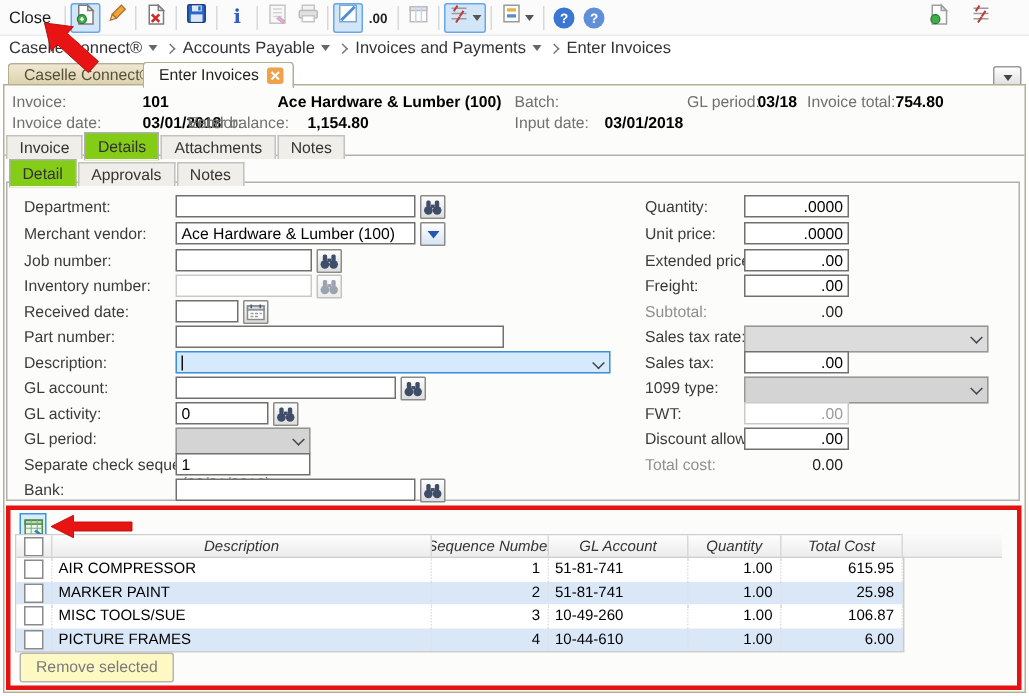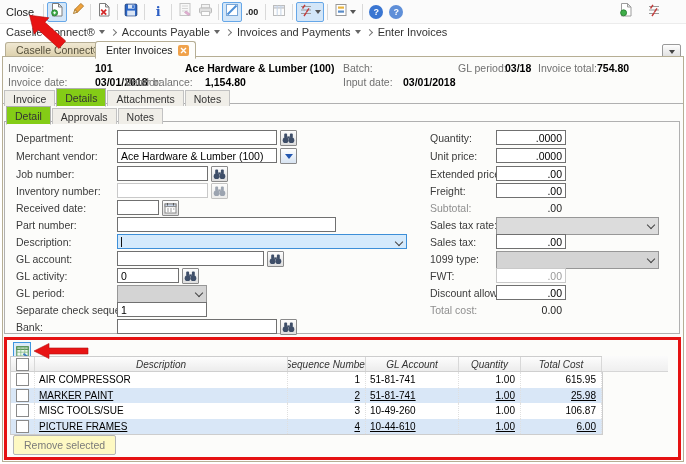--- a/index.html
+++ b/index.html
@@ -58,21 +58,21 @@
   .fstatic{position:absolute;font-size:10.5px;color:#222;text-align:right;white-space:nowrap;z-index:1;}
   
   #redbox{position:absolute;left:4px;top:337px;width:677px;height:123px;border:3px solid #e51212;box-sizing:border-box;z-index:5;pointer-events:none;}
   .arrow-svg{position:absolute;z-index:6;pointer-events:none;}
   
   .grid-editbtn{position:absolute;left:13px;top:342px;width:18px;height:18px;border:1px solid #3f96e0;background:#dcebf8;display:flex;align-items:center;justify-content:center;box-sizing:border-box;z-index:1;}
   #gridtable{position:absolute;left:10px;top:356px;width:591px;border:1px solid #cdcdcd;box-sizing:content-box;z-index:1;background:#fff;}
   .ghead{display:grid;grid-template-columns:24px 253px 78px 93px 62px 81px;height:14px;background:linear-gradient(#fdfdfd,#ececec);border-bottom:1px solid #cfcfcf;}
   .ghead .gc{font-size:10px;color:#333;display:flex;align-items:center;justify-content:center;border-right:1px solid #d8d8d8;overflow:hidden;white-space:nowrap;font-style:italic;}
   .grow{display:grid;grid-template-columns:24px 253px 78px 93px 62px 81px;height:15.5px;align-items:center;background:#fff;}
-  .grow.alt{background:#d9e7f7;text-decoration:underline;}
+  .grow.alt{background:#d9e7f7;}
   .grow .gc{font-size:10px;color:#000;overflow:hidden;white-space:nowrap;border-right:1px dotted #e0e0e0;height:100%;display:flex;align-items:center;}
   .gc.left{padding-left:4px;}
   .gc.right{justify-content:flex-end;padding-right:5px;}
   .gc.center{justify-content:center;}
   .cb{width:11px;height:11px;border:1px solid #8a8a8a;background:#fff;margin:0 auto;}
   .ghead-fill{position:absolute;left:602px;top:356px;width:66px;height:15px;background:linear-gradient(#fbfbfb,#efefef);border-bottom:1px solid #d6d6d6;z-index:1;}
   .remove-btn{position:absolute;left:13px;top:435px;height:18px;padding:0 10px;border:1px solid #b5b5b5;background:#fef9c3;color:#7a7a7a;font-size:10.5px;display:flex;align-items:center;border-radius:2px;z-index:1;}
 </style>
 </head>
 <body>

